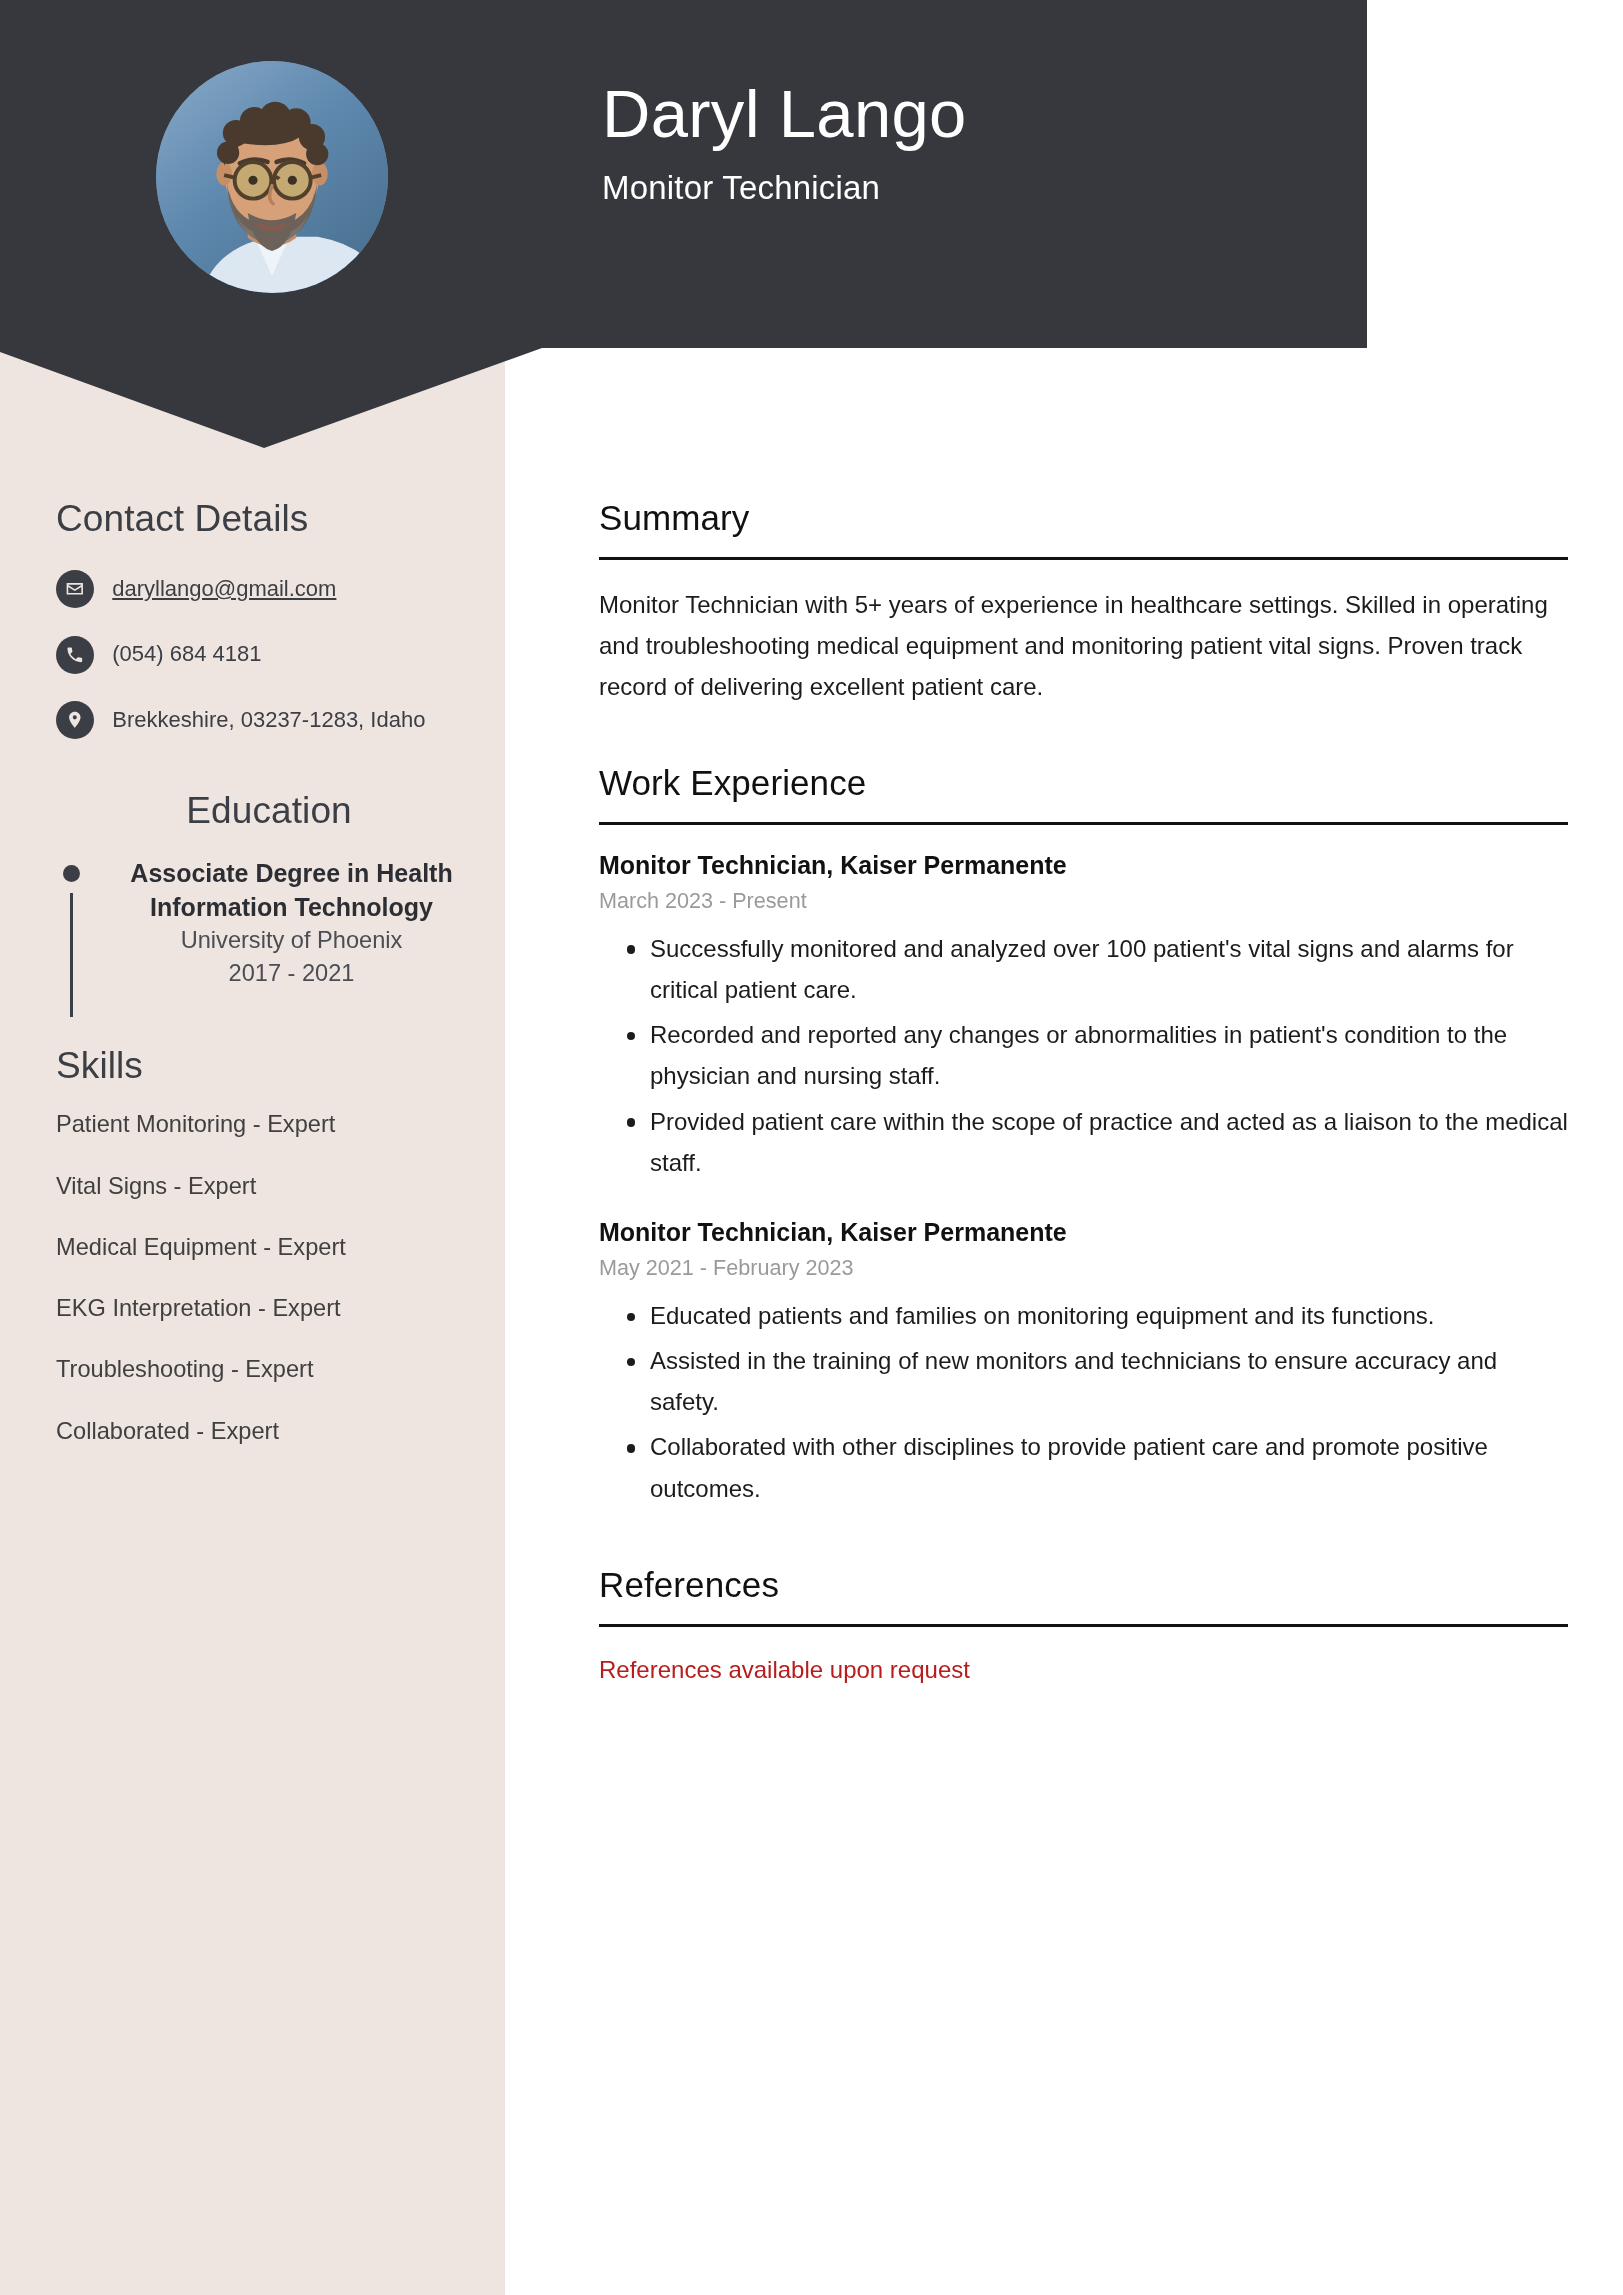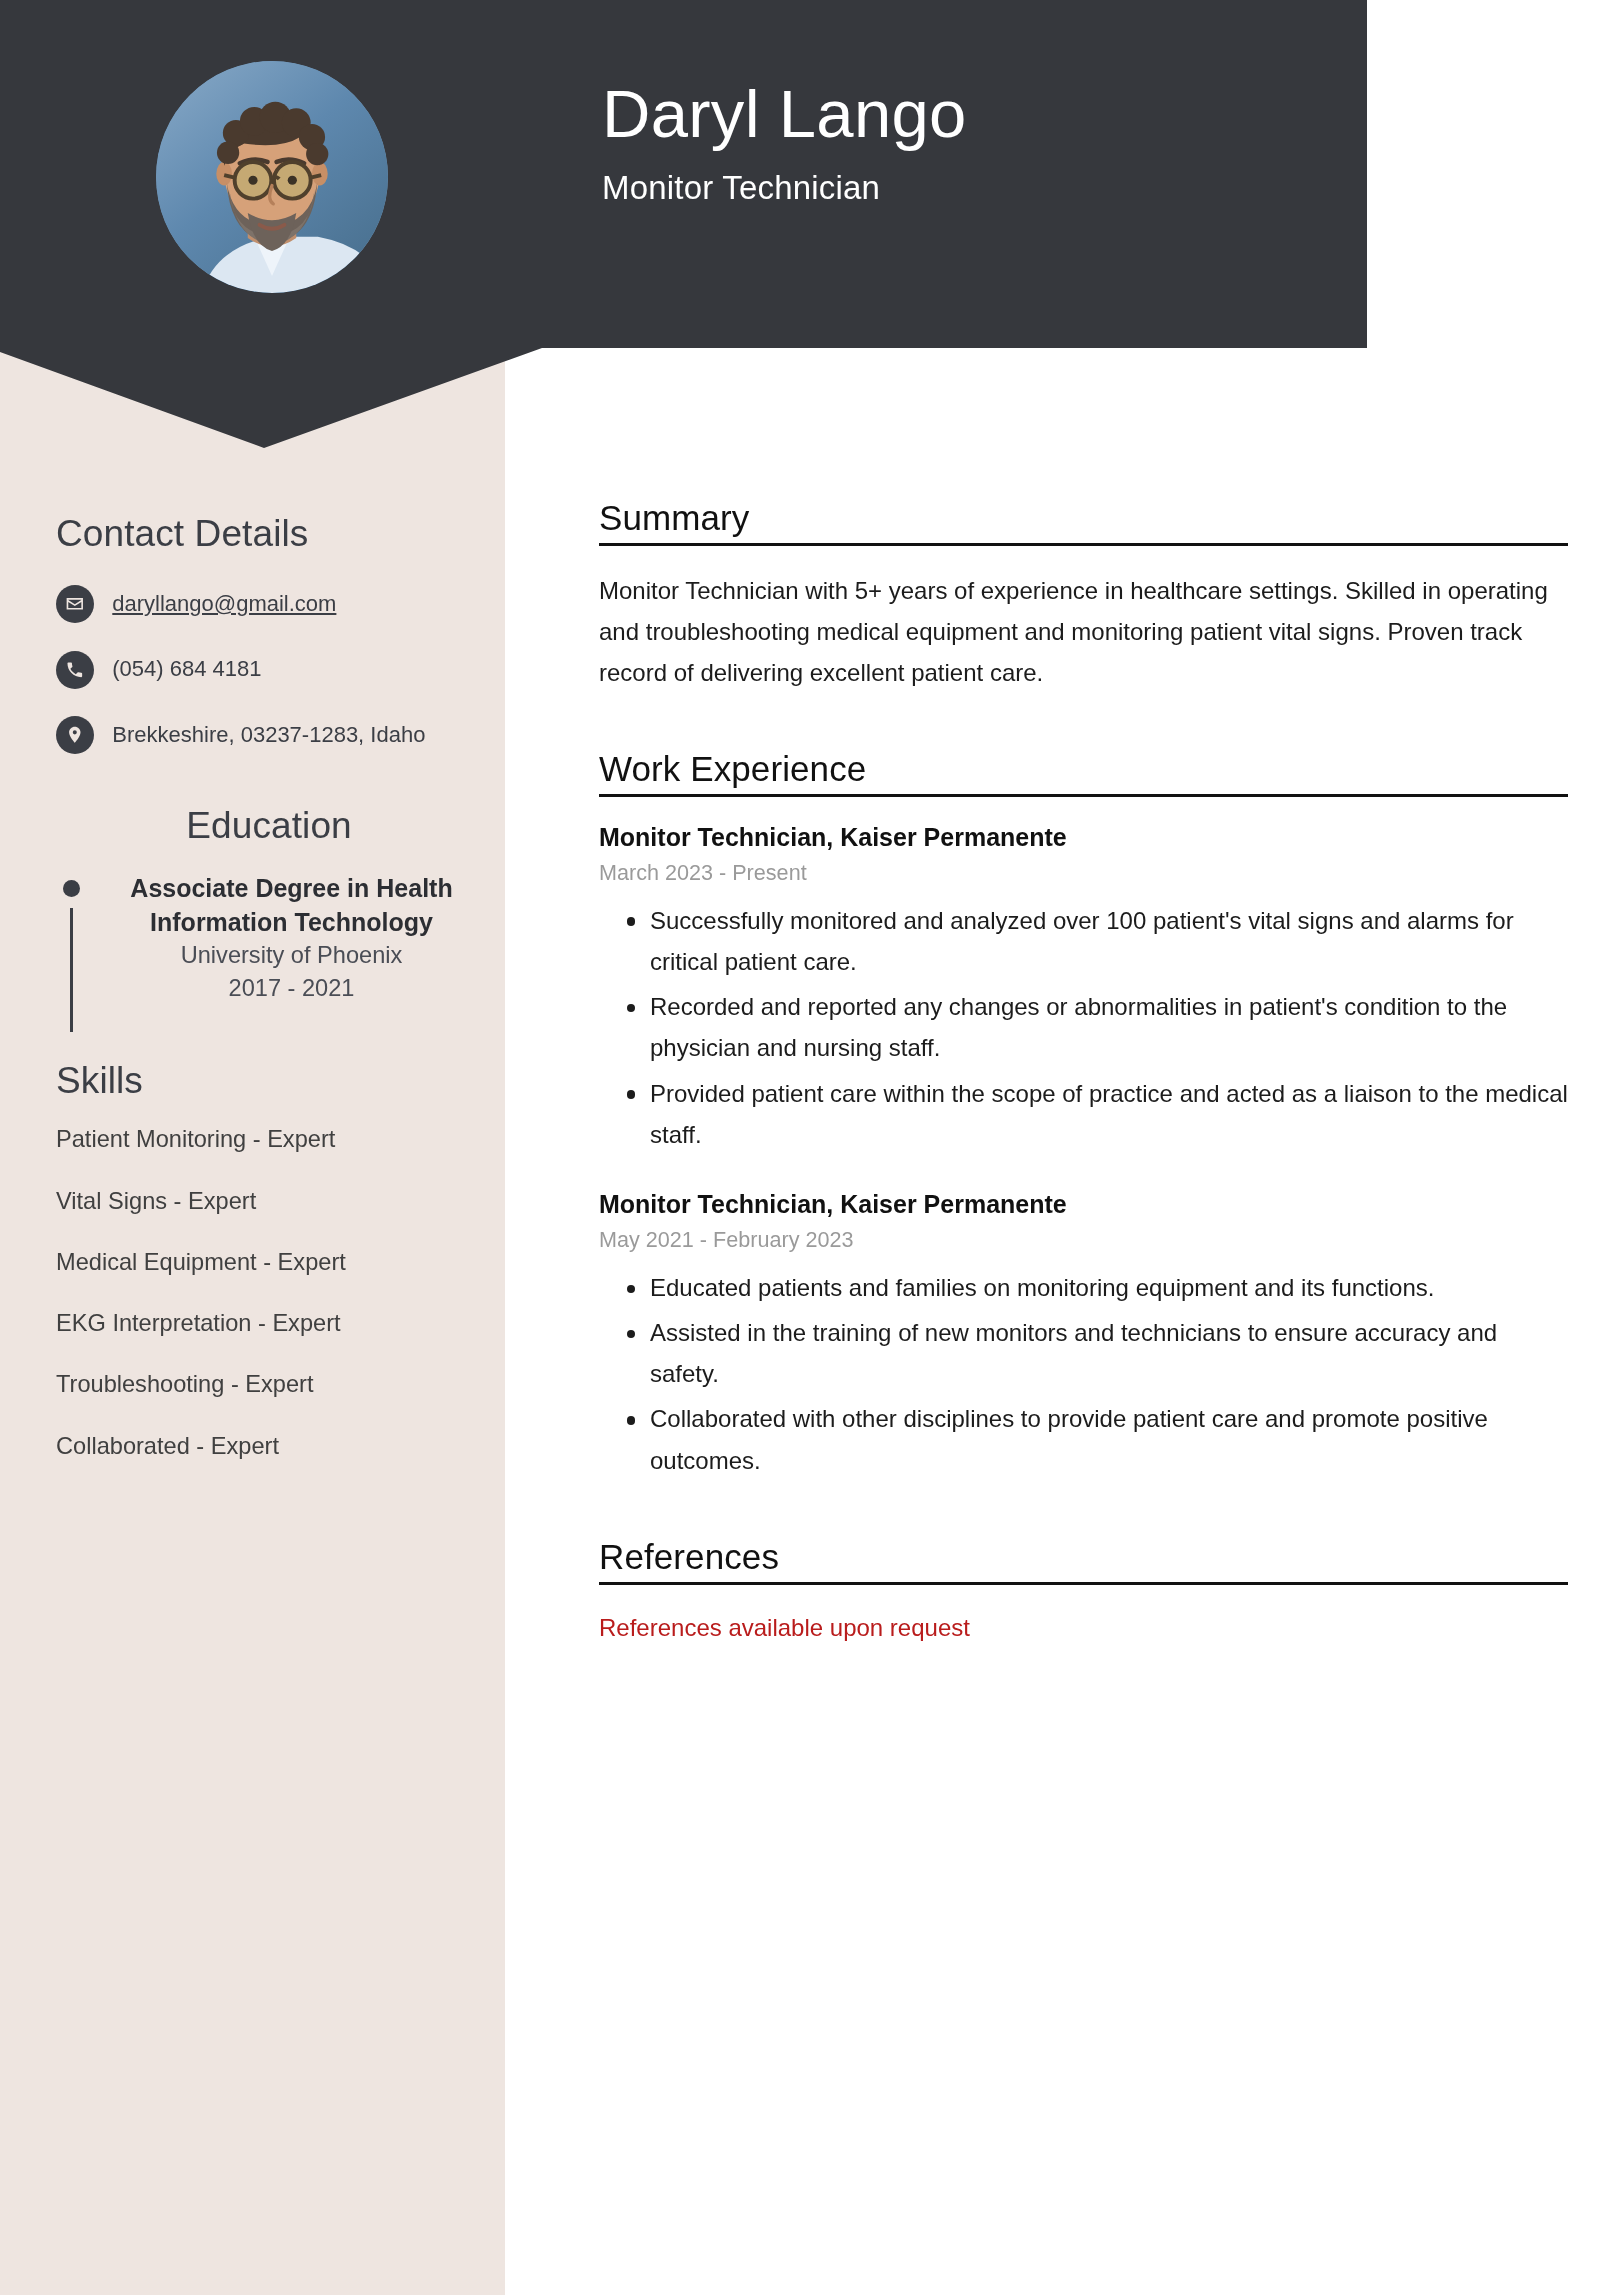--- a/index.html
+++ b/index.html
@@ -69,21 +69,21 @@
     font-size:33px;
     font-weight:300;
     margin-top:19.6px;
     letter-spacing:0.2px;
     white-space:nowrap;
   }
 
   
   .left-col {
     position:absolute;
-    left:56px; top:513px;
+    left:56px; top:498px;
     width:426px;
     color:#3B3E45;
   }
   .side-heading {
     font-size:37px;
     font-weight:400;
     color:#3B3E45;
     margin-bottom:30px;
     letter-spacing:0.1px;
   }
@@ -162,21 +162,21 @@
     left:599px; top:498px;
     width:969px;
     color:#1C1C1C;
   }
   .main-section { margin-bottom:56px; }
   .main-section:last-child { margin-bottom:0; }
   .main-heading {
     font-size:35px;
     font-weight:400;
     color:#111111;
-    padding-bottom:5px;
+    padding-bottom:19px;
     border-bottom:3.3px solid #111111;
     margin-bottom:23.6px;
     letter-spacing:0.1px;
   }
   .summary-text {
     font-size:24px;
     line-height:1.72;
     color:#1C1C1C;
   }
   .job { margin-bottom:33px; }

